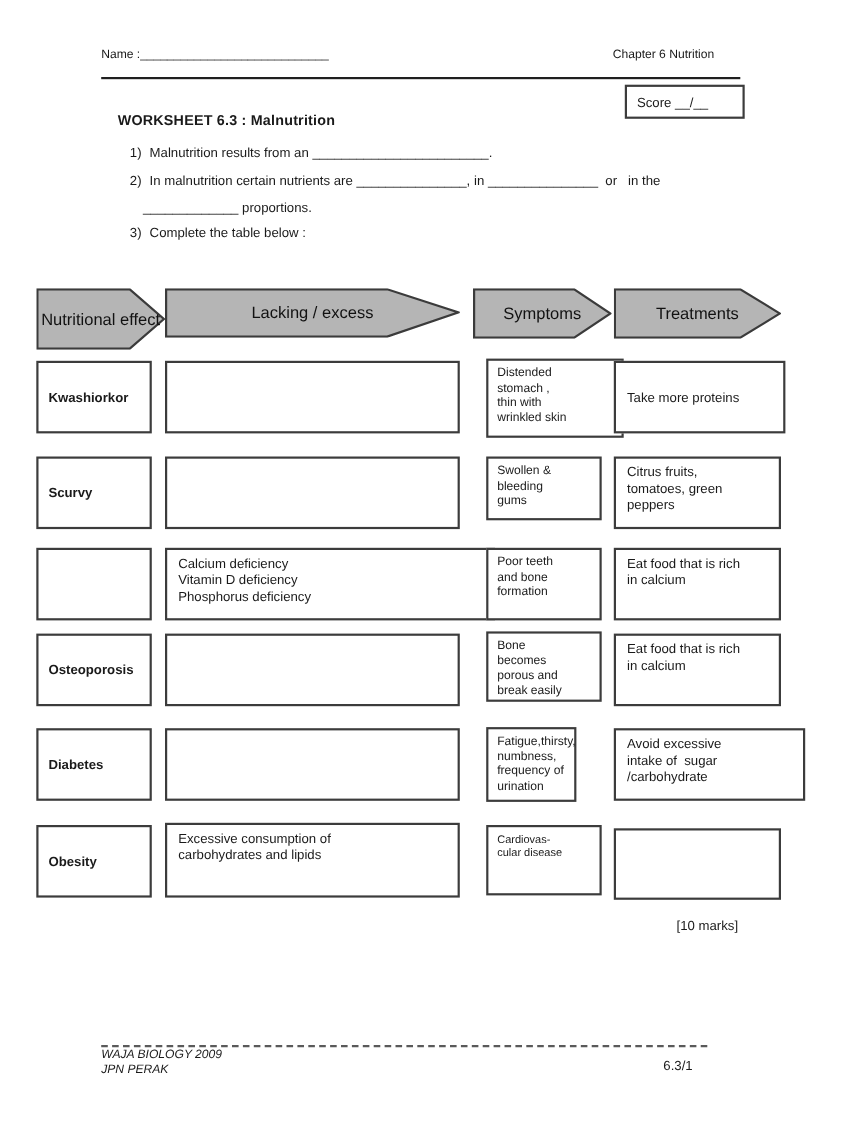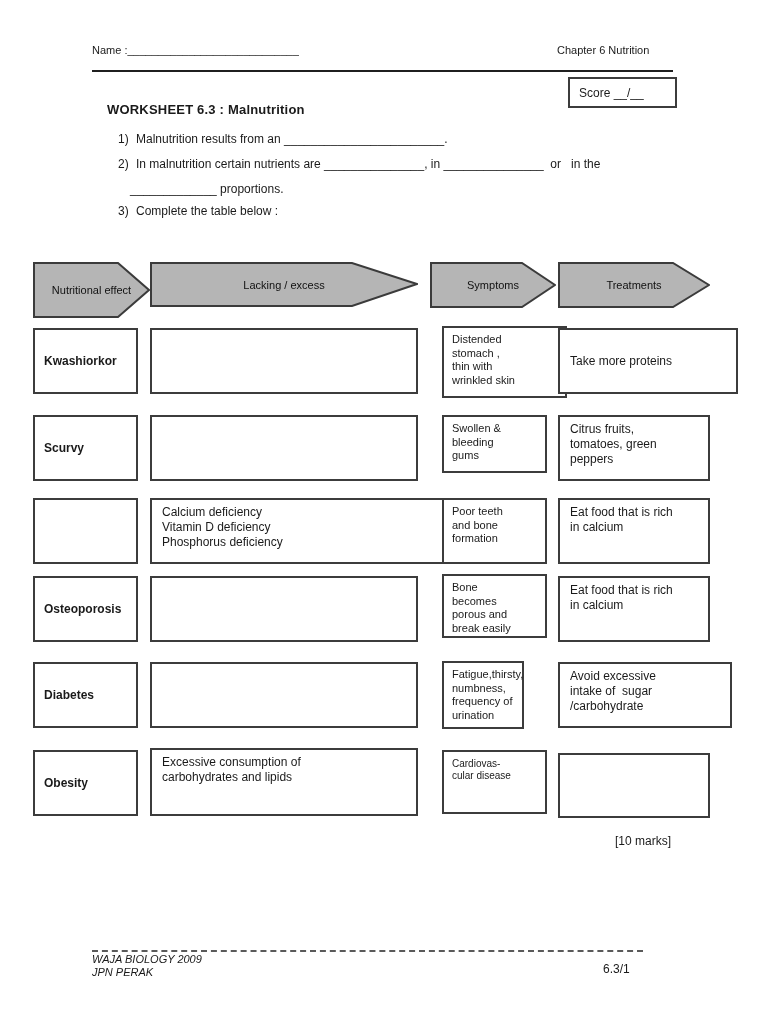--- a/index.html
+++ b/index.html
@@ -24,21 +24,21 @@
     font-size:12px;
   }
   .qline{position:absolute;font-size:12px;white-space:pre-wrap;}
   .qnum{display:inline-block;width:18px;}
   
   .arrow{position:absolute;}
   .arrow svg{position:absolute;left:0;top:0;}
   .arrow .lbl{
     position:absolute;left:0;top:0;width:100%;height:100%;
     display:flex;align-items:center;justify-content:center;
-    font-size:11px;color:#111;
+    font-size:15px;color:#111;
   }
   polygon{fill:#b5b5b5;stroke:#3b3b3b;stroke-width:2;}
   
   .cell{
     position:absolute;border:2px solid #3c3c3c;box-sizing:border-box;
     background:#ffffff;
   }
   .cell .txt{display:block;white-space:pre-wrap;}
   .vc{display:flex;align-items:center;font-weight:bold;}
   .c1{padding-left:9px;font-size:12px;line-height:15px;}
@@ -101,21 +101,21 @@
     </div>
   <div class="cell c2" style="left:150px;top:328px;width:268px;height:66px;">
       <span class="txt"></span>
     </div>
   <div class="cell c3" style="left:442px;top:326px;width:125px;height:72px;">
       <span class="txt">Distended
 stomach ,
 thin with
 wrinkled skin</span>
     </div>
-  <div class="cell c4vc" style="left:558px;top:328px;width:180px;height:66px;">
+  <div class="cell c4vc" style="left:558px;top:328px;width:156px;height:66px;">
       <span class="txt">Take more proteins</span>
     </div>
 
   <div class="cell c1 vc" style="left:33px;top:415px;width:105px;height:66px;">
       <span class="txt">Scurvy</span>
     </div>
   <div class="cell c2" style="left:150px;top:415px;width:268px;height:66px;">
       <span class="txt"></span>
     </div>
   <div class="cell c3" style="left:442px;top:415px;width:105px;height:58px;">

